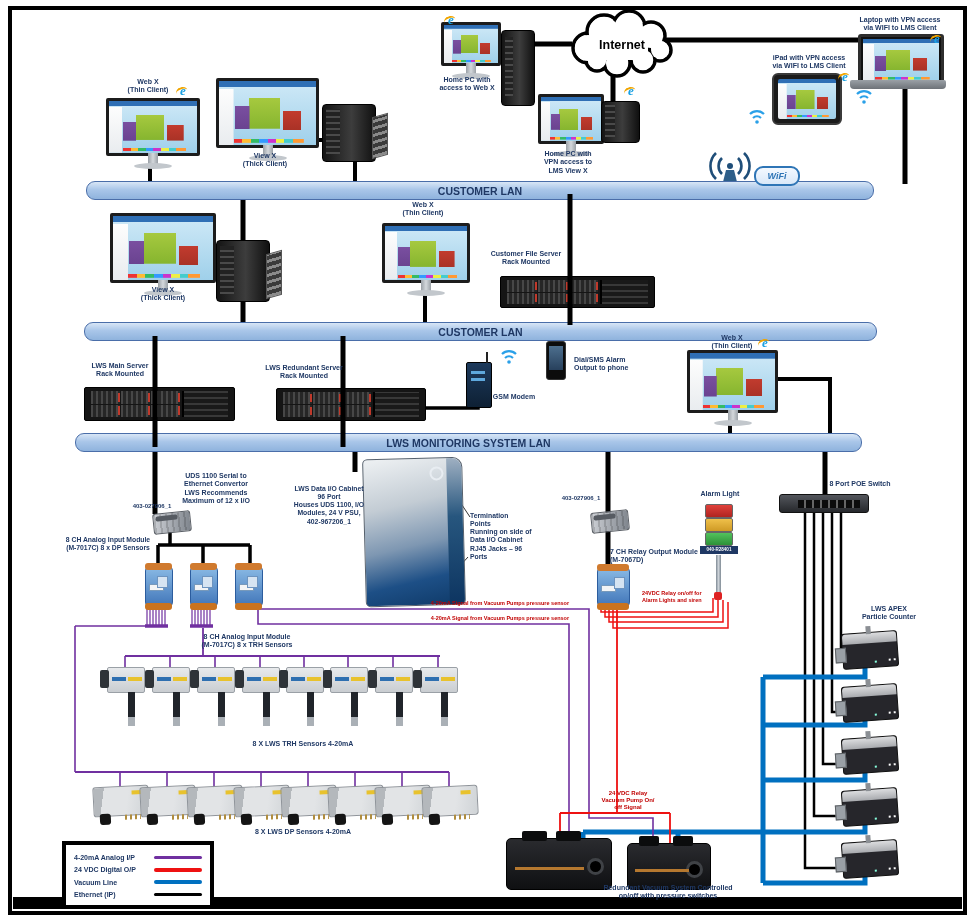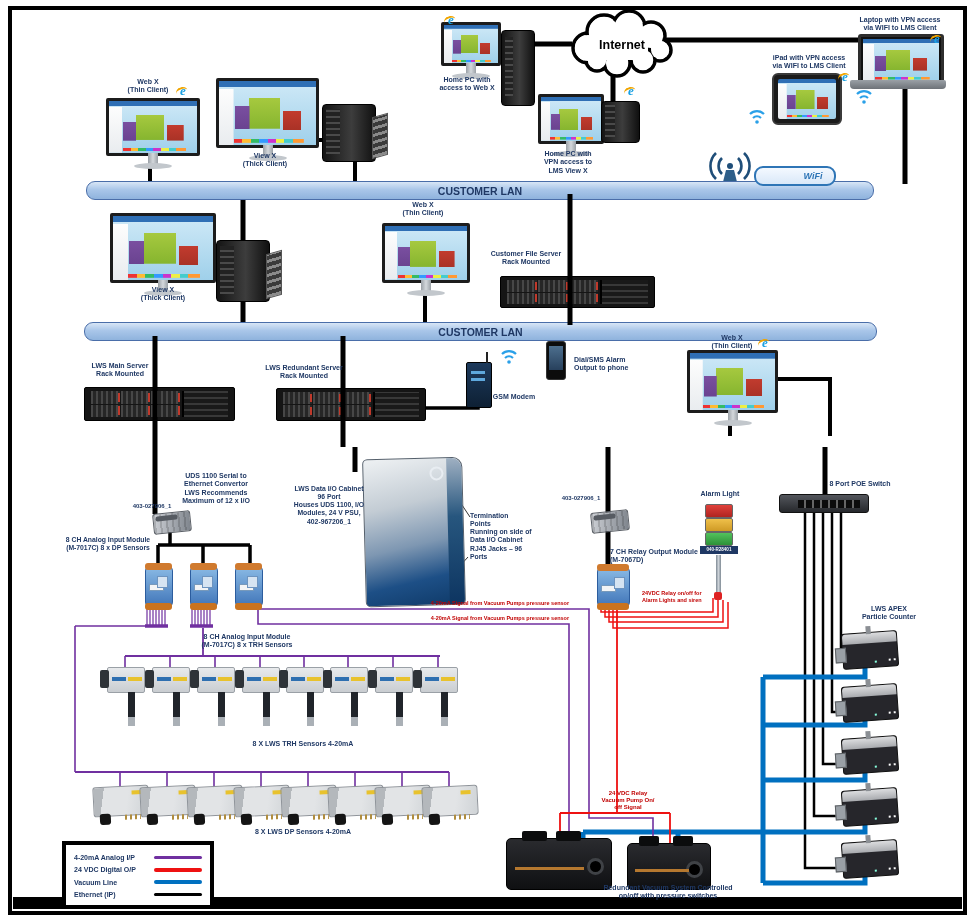--- a/index.html
+++ b/index.html
@@ -124,21 +124,21 @@
   .lg-row{display:flex;align-items:center;gap:8px;height:11px;}
   .lg-row span{flex:0 0 72px;font-size:7px;font-weight:bold;color:#1f3864;}
   .lg-line{height:3.5px;width:52px;border-radius:2px;}
   
   .ie{position:absolute;z-index:4;width:14px;height:14px;font:bold italic 13px "Liberation Serif",serif;
       color:#1ba1e2;text-align:center;line-height:13px;}
   .ie::after{content:'';position:absolute;left:0;top:3px;width:12px;height:8px;border:0;
       border-top:2px solid #f0a500;border-radius:50%;transform:rotate(-18deg);}
   .wifipill{position:absolute;z-index:4;border:2px solid #2e75b6;border-radius:9px;
       background:linear-gradient(#f4f9ff,#d9e8f8);display:flex;align-items:center;justify-content:center;
-      font:bold italic 9px "Liberation Sans",sans-serif;color:#2e75b6;padding-left:36px;}
+      font:bold italic 9px "Liberation Sans",sans-serif;color:#2e75b6;}
 </style>
 </head>
 <body>
 
 <div id="canvas">
   <div id="frame"></div>
   <div id="bottombar"></div>
 
   <svg id="under" class="layer" width="975" height="923">
     <g stroke="#000" fill="none">
@@ -258,20 +258,23 @@
       <path d="M502,354 a10,10 0 0 1 14,0 M505,358 a6,6 0 0 1 8,0"></path>
         <circle cx="509" cy="362" r="1.8" fill="#2aa0e8" stroke="none"></circle>
     </g>
   </svg>
 
   <div class="lan" style="left:86px;top:181px;width:786px">
       <span>CUSTOMER LAN</span>
     </div>
   <div class="lan" style="left:84px;top:322px;width:791px">
       <span>CUSTOMER LAN</span>
+    </div>
+  <div class="lan" style="left:75px;top:433px;width:785px">
+      <span>LWS MONITORING SYSTEM LAN</span>
     </div>
 
   <div class="dev monitor" style="left:110px;top:213px;width:100px;height:64px">
       <div class="screen"></div>
     </div>
   <div class="dev tower open" style="left:216px;top:240px;width:52px;height:60px"></div>
   <div class="dev monitor" style="left:382px;top:223px;width:82px;height:54px">
       <div class="screen"></div>
     </div>
   <div class="dev srv" style="left:500px;top:276px;width:141px;height:24px">

